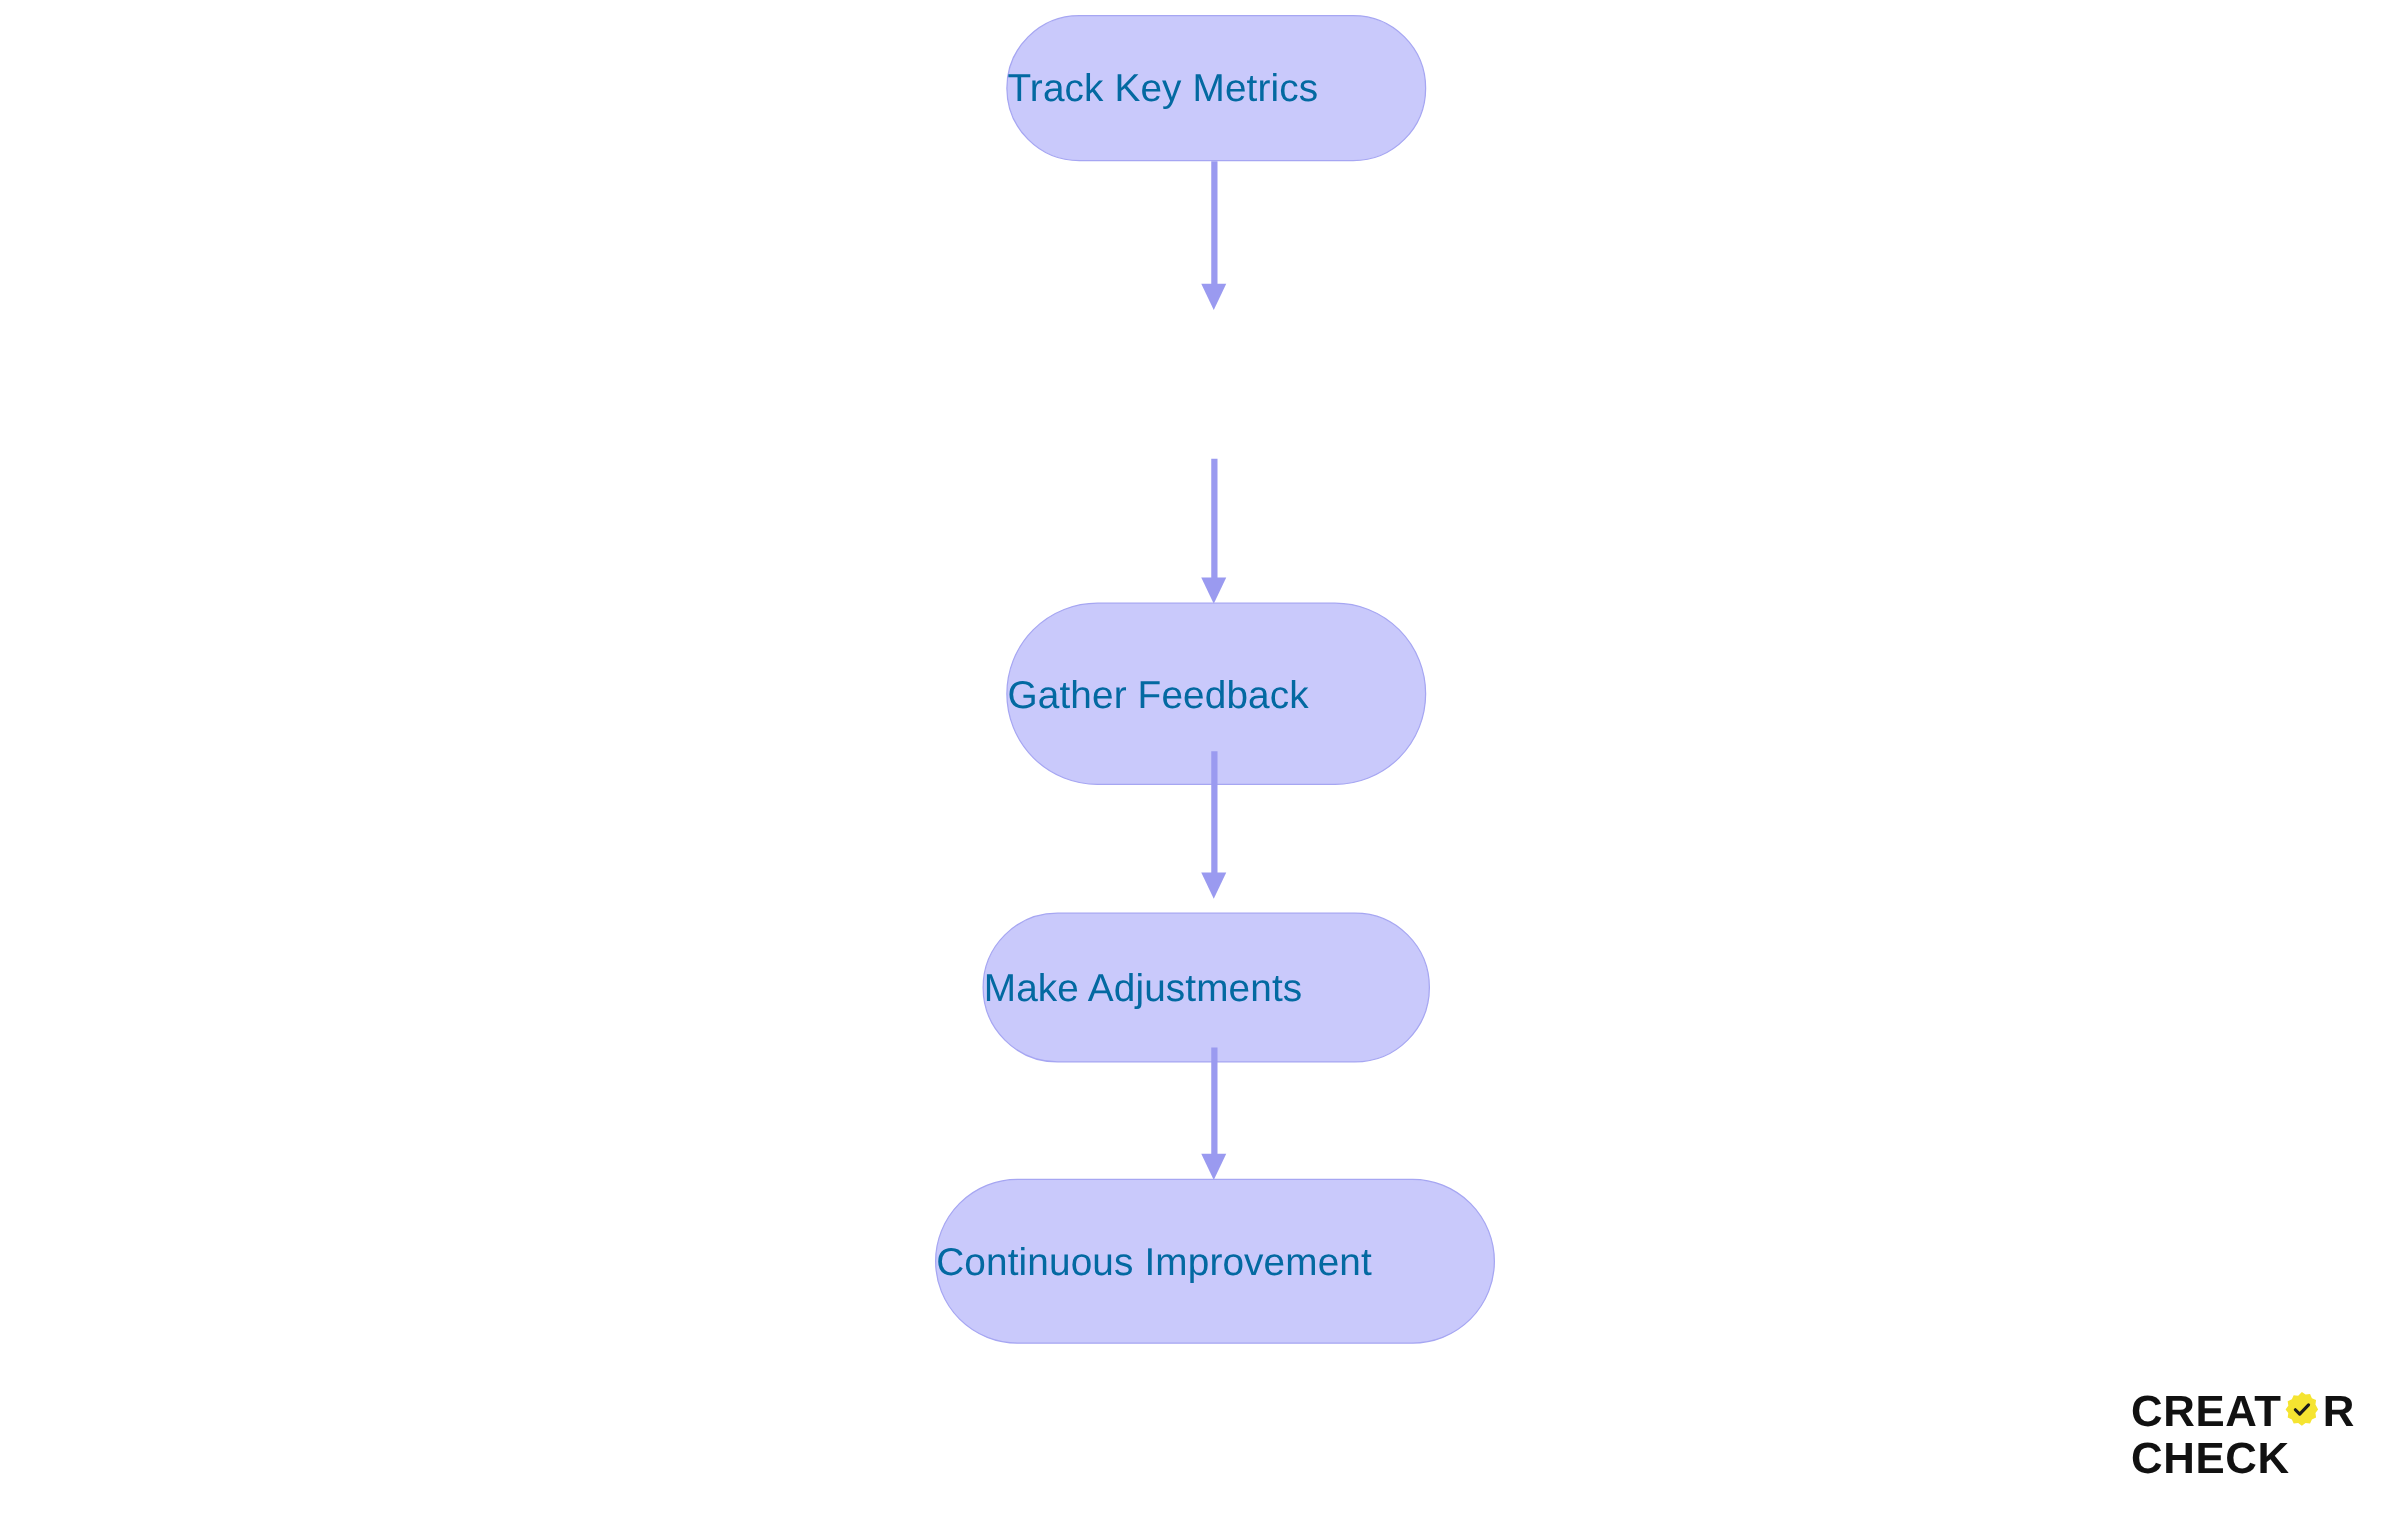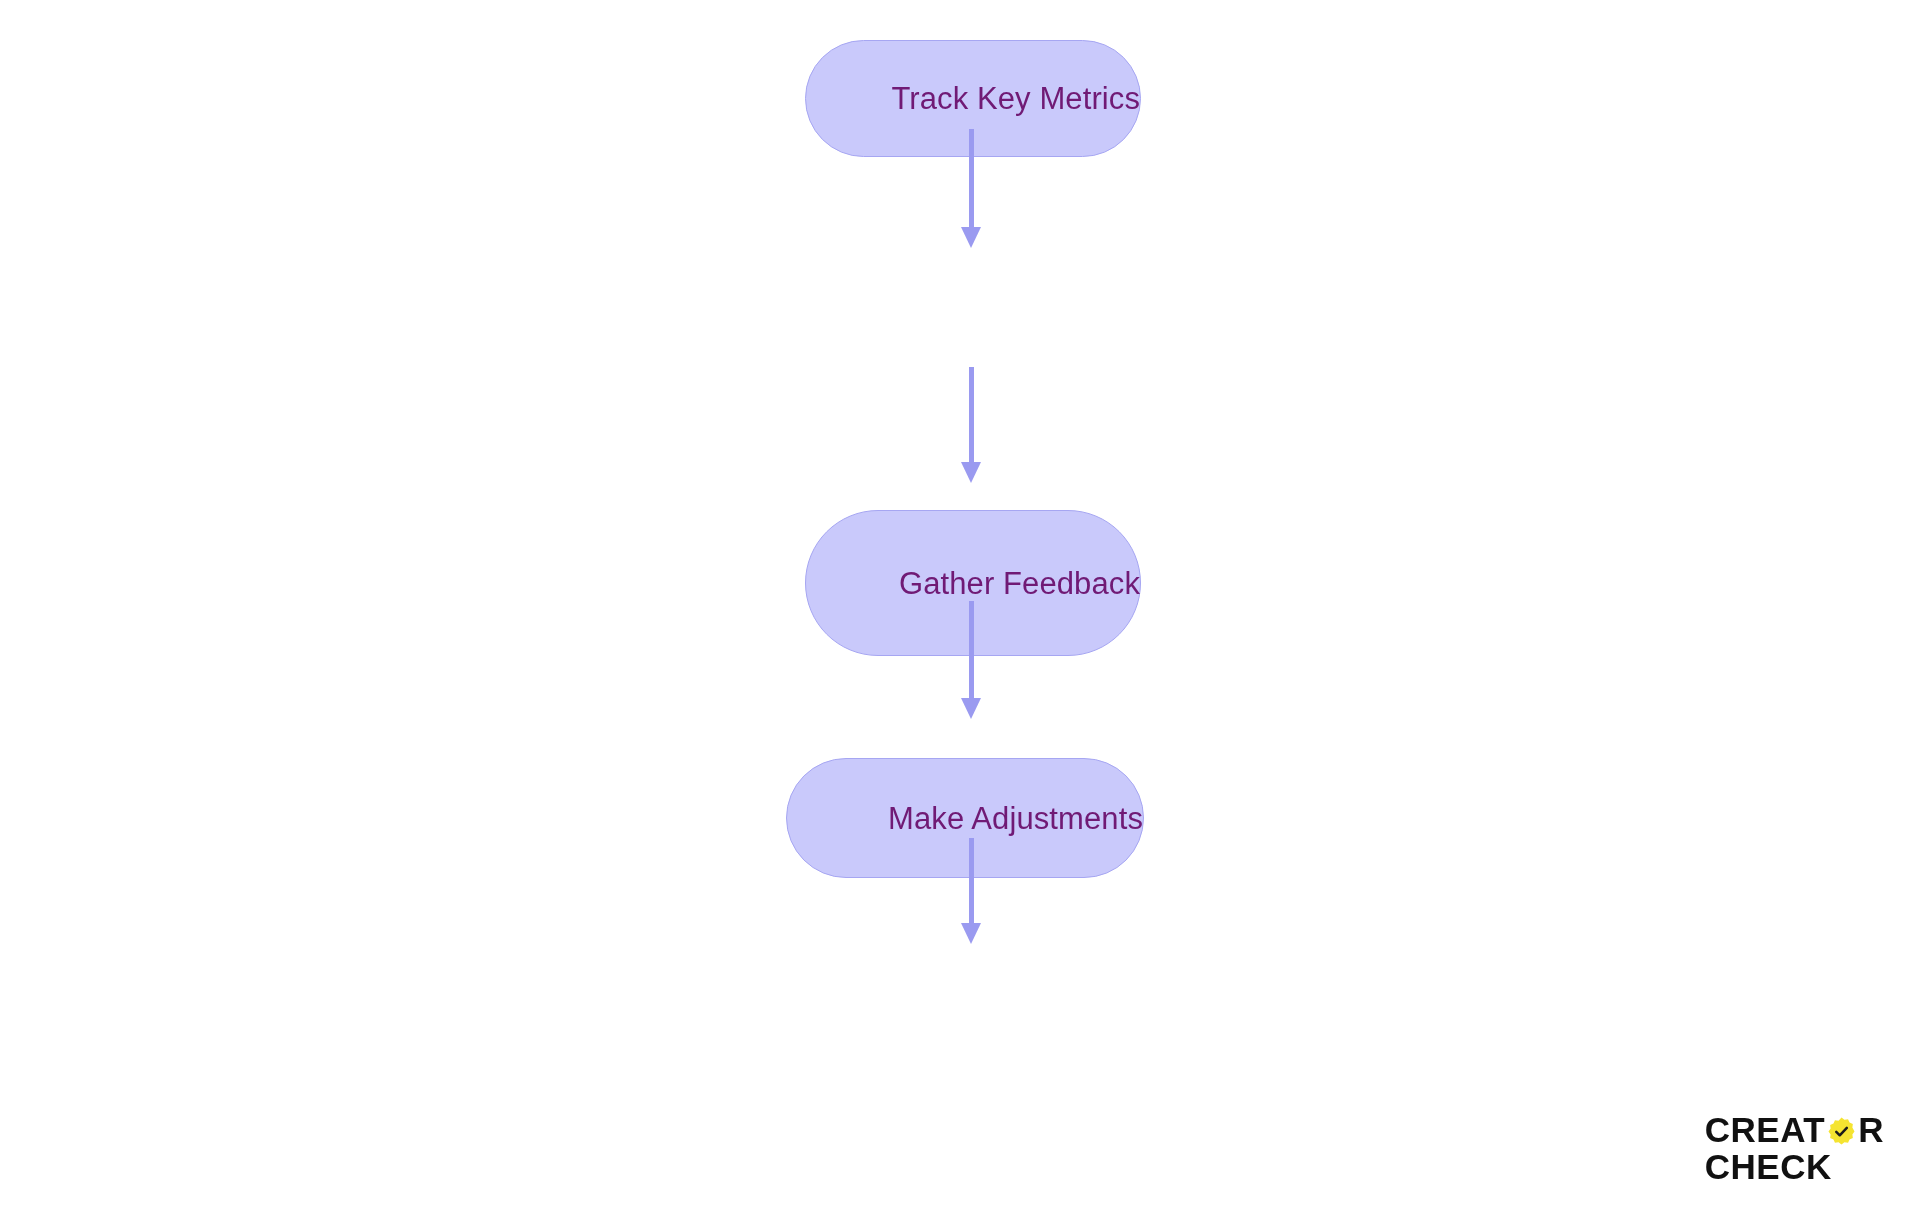--- a/index.html
+++ b/index.html
@@ -24,32 +24,31 @@
     width: 1920px;
     height: 1215px;
   }
 
   
   .flow-node {
     position: absolute;
     box-sizing: border-box;
     display: flex;
     align-items: center;
-    justify-content: flex-end;
+    justify-content: flex-start;
     background: #c9c9fb;
     border: 1.6px solid #a6a6f2;
     border-radius: 999px;
-    color: #701a75;
+    color: #0369a1;
     font-family: "Liberation Sans", sans-serif;
     font-weight: 400;
     letter-spacing: 0.1px;
     white-space: nowrap;
     line-height: 1;
     user-select: none;
-    margin-top: 28px;
   }
 
   .flow-node .node-label {
     display: block;
   }
 
   #node-track-key-metrics {
     left: 805px;  top: 12px;
     width: 336px; height: 117px;
     font-size: 31px;
@@ -109,21 +108,21 @@
   
   #brand-logo {
     position: absolute;
     right: 36px;
     bottom: 30px;
     text-align: left;
     user-select: none;
   }
   .logo-line {
     display: flex;
-    align-items: flex-end;
+    align-items: flex-start;
     color: #111111;
     font-family: "Liberation Sans", sans-serif;
     font-weight: bold;
     font-size: 35px;
     letter-spacing: 0.5px;
     line-height: 1.02;
   }
   .logo-line-2 {
     margin-top: 2px;
   }
@@ -168,20 +167,23 @@
 
   <div class="flow-node" id="node-make-adjustments">
     <span class="node-label">Make Adjustments</span>
   </div>
 
   <div class="flow-connector" id="connector-4">
     <div class="conn-line"></div>
     <div class="conn-arrowhead"></div>
   </div>
 
+  <div class="flow-node" id="node-continuous-improvement">
+    <span class="node-label">Continuous Improvement</span>
+  </div>
 
 </div>
 
 <div id="brand-logo">
   <div class="logo-line">
     <span>CREAT</span>
     <span class="logo-badge">
       <svg viewBox="0 0 32 32" width="31" height="31" aria-hidden="true">
         <path fill="#f5e431" d="M16 1.6l3.05 2.2 3.72-.49 1.5 3.44 3.44 1.5-.49 3.72L29.42 16l-2.2 3.05.49 3.72-3.44 1.5-1.5 3.44-3.72-.49L16 29.42l-3.05-2.2-3.72.49-1.5-3.44-3.44-1.5.49-3.72L2.58 16l2.2-3.05-.49-3.72 3.44-1.5 1.5-3.44 3.72.49z"></path>
         <path fill="none" stroke="#1b1b1b" stroke-width="2.6" stroke-linecap="round" stroke-linejoin="round" d="M10.6 16.3l3.6 3.6 7.3-7.6"></path>

